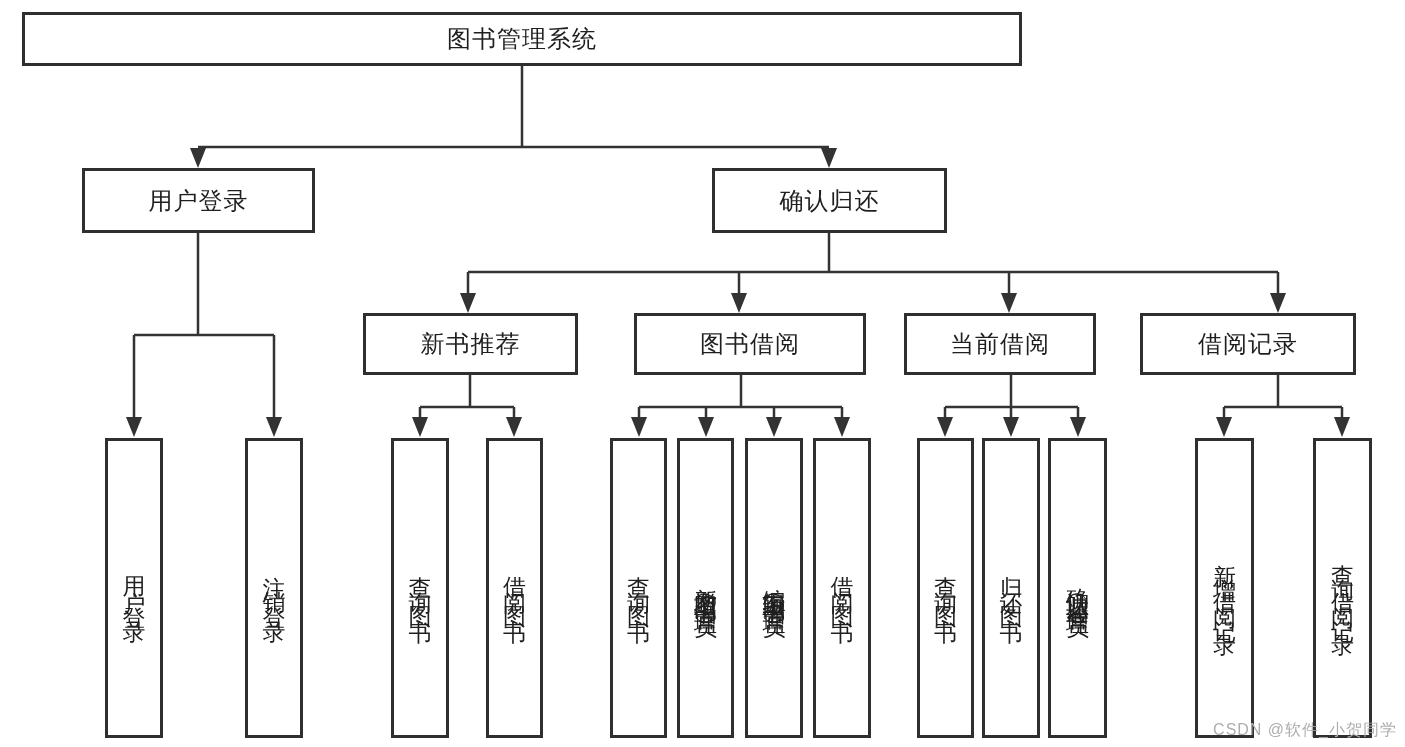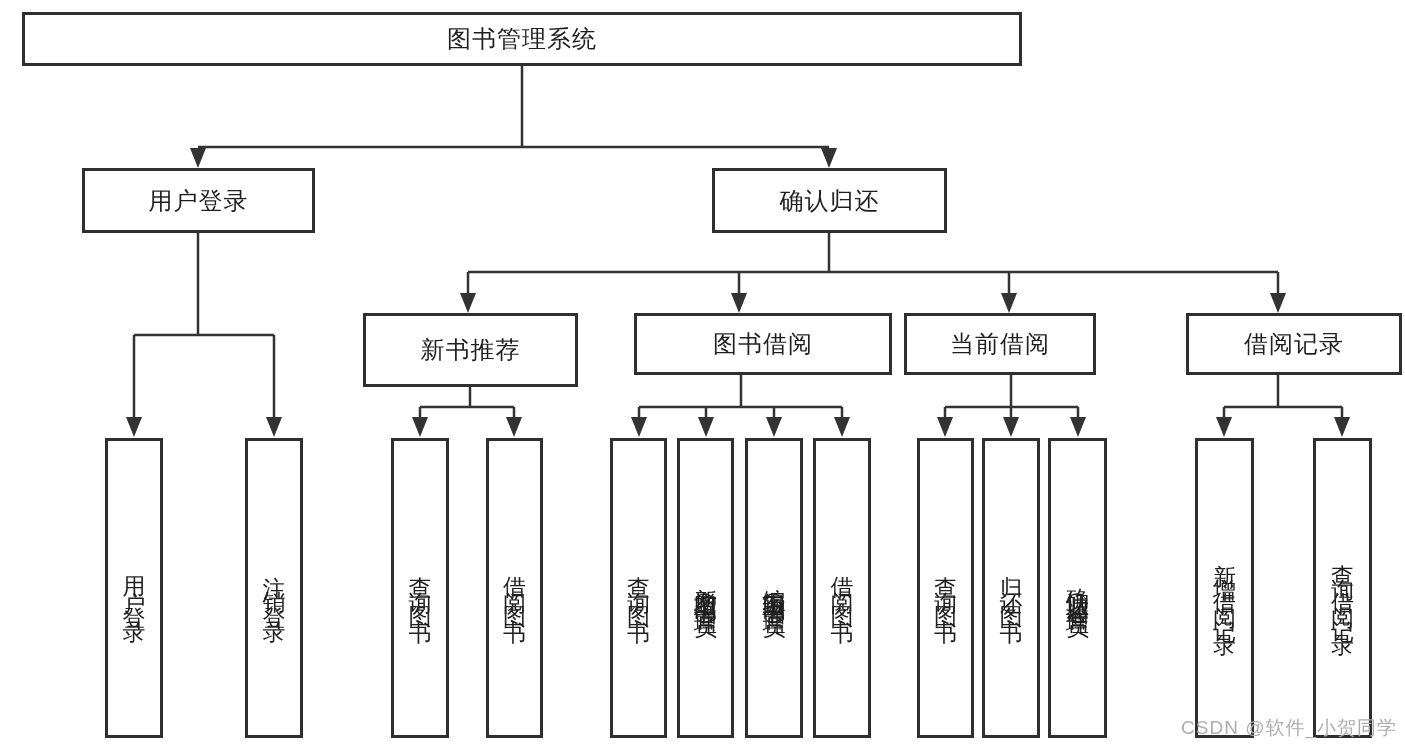--- a/index.html
+++ b/index.html
@@ -68,21 +68,21 @@
     color: var(--text);
   }
   .len4 .vtext { letter-spacing: 15px; }
   .len6 .vtext { letter-spacing: 14px; }
   .len9 .vtext { letter-spacing: 4px; }
   .watermark {
     position: absolute;
     z-index: 3;
     right: 8px;
     bottom: 6px;
-    font-size: 19px;
+    font-size: 16px;
     letter-spacing: 1px;
     color: var(--watermark);
     white-space: nowrap;
   }
 </style>
 </head>
 <body>
 
 <div class="canvas">
 
@@ -121,30 +121,30 @@
     <span>图书管理系统</span>
   </div>
 
   <div class="hbox" style="left:82px; top:168px; width:233px; height:65px;">
     <span>用户登录</span>
   </div>
   <div class="hbox" style="left:712px; top:168px; width:235px; height:65px;">
     <span>确认归还</span>
   </div>
 
-  <div class="hbox" style="left:363px; top:313px; width:215px; height:74px;">
+  <div class="hbox" style="left:363px; top:313px; width:215px; height:62px;">
     <span>新书推荐</span>
   </div>
-  <div class="hbox" style="left:634px; top:313px; width:258px; height:62px;">
+  <div class="hbox" style="left:634px; top:313px; width:232px; height:62px;">
     <span>图书借阅</span>
   </div>
   <div class="hbox" style="left:904px; top:313px; width:192px; height:62px;">
     <span>当前借阅</span>
   </div>
-  <div class="hbox" style="left:1186px; top:313px; width:216px; height:62px;">
+  <div class="hbox" style="left:1140px; top:313px; width:216px; height:62px;">
     <span>借阅记录</span>
   </div>
 
   <div class="vbox len4" style="left:105px; width:58px;">
     <span class="vtext">用户登录</span>
   </div>
   <div class="vbox len4" style="left:245px; width:58px;">
     <span class="vtext">注销登录</span>
   </div>
 

